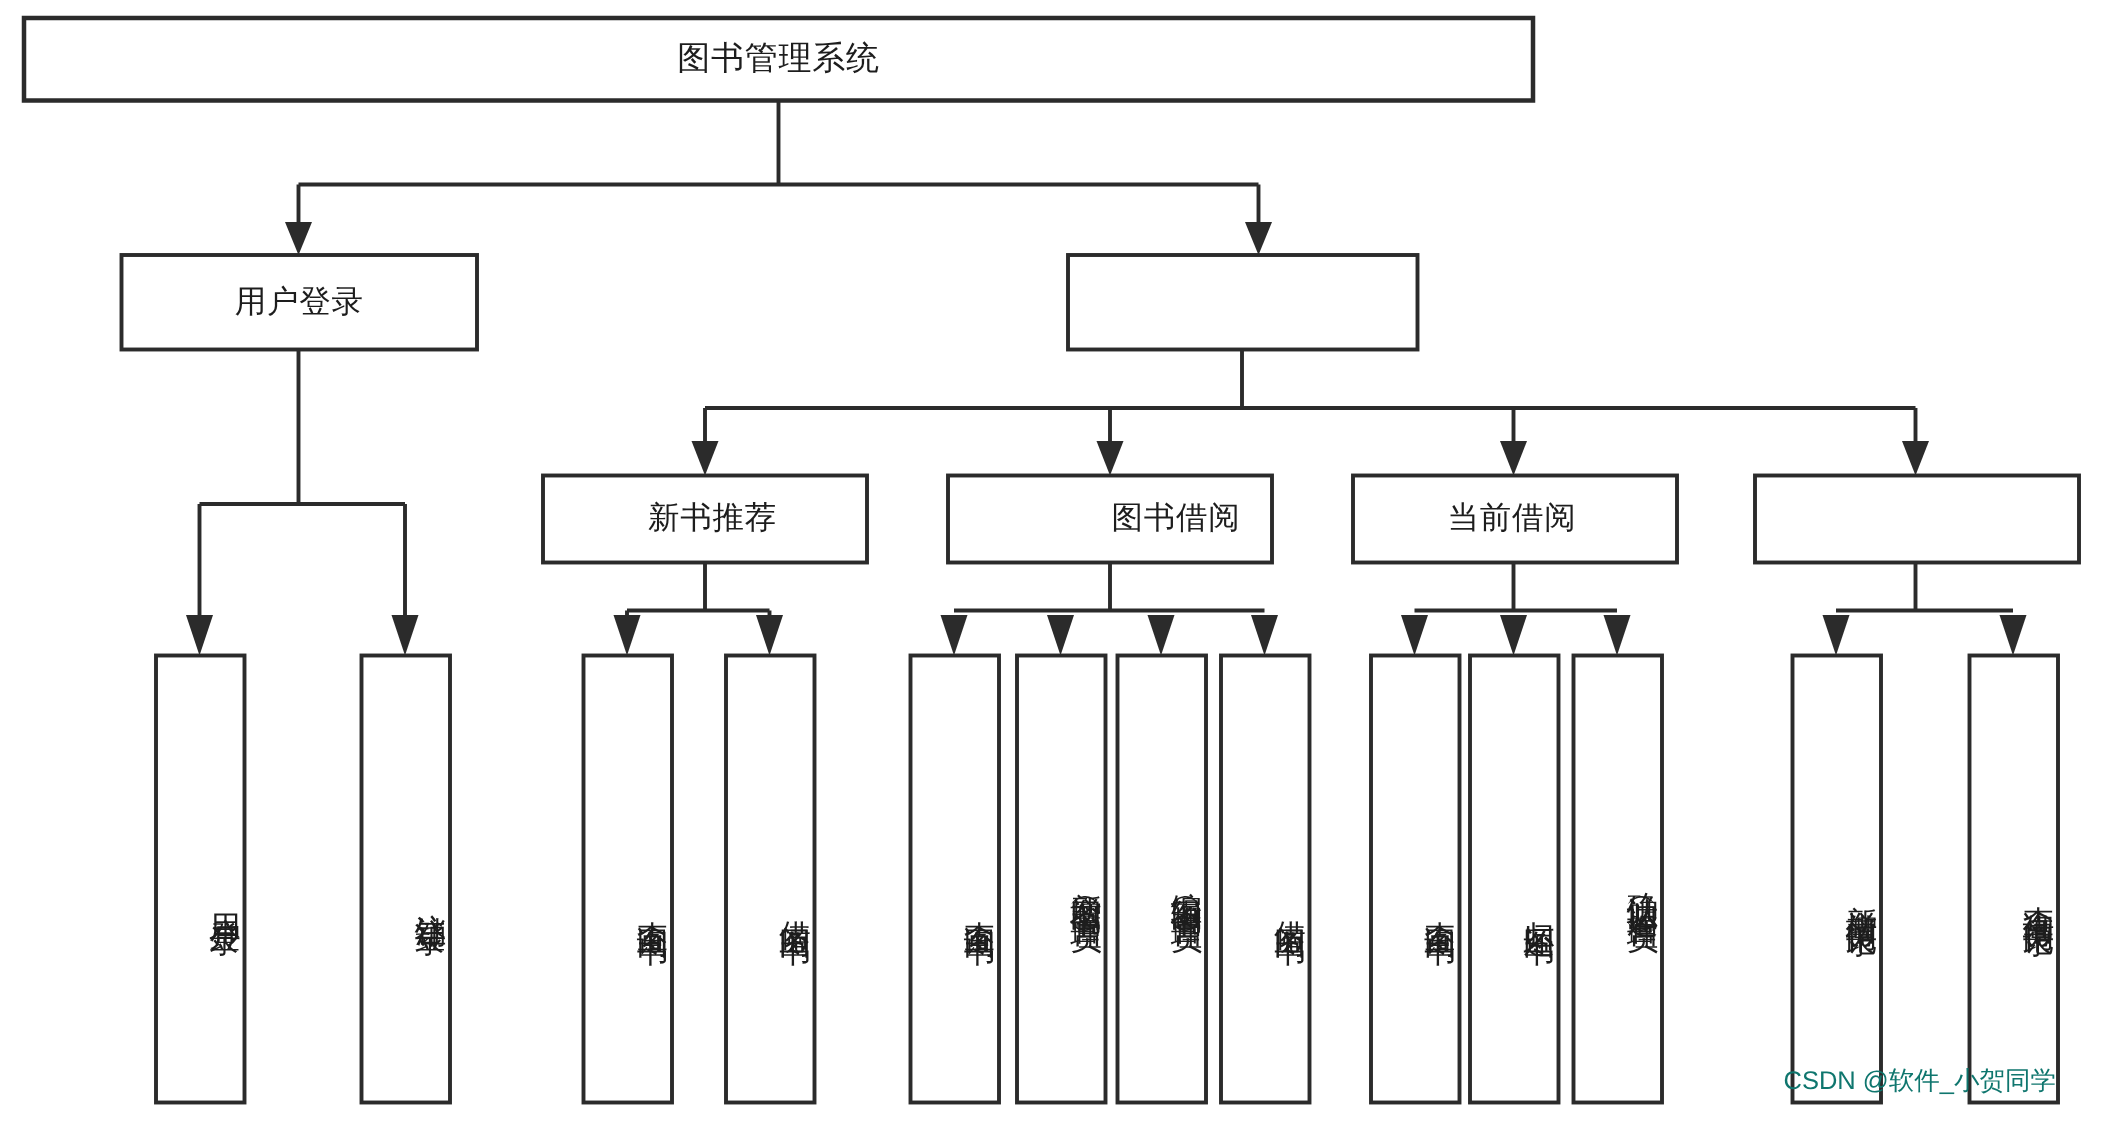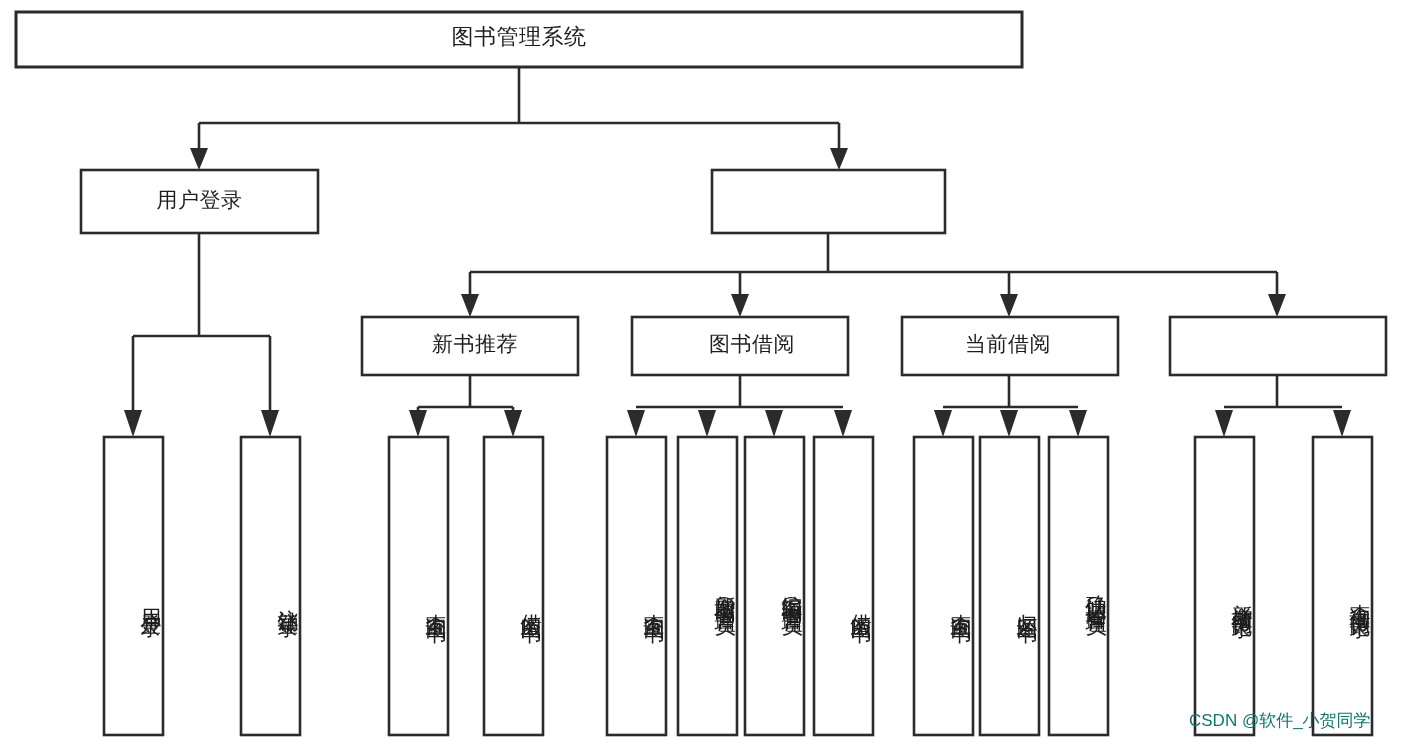--- a/index.html
+++ b/index.html
@@ -47,21 +47,21 @@
   .arrow-head {
     fill: #2b2b2b;
     stroke: none;
   }
   .node-label {
     position: absolute;
     display: flex;
     align-items: center;
     justify-content: center;
     color: #1d1d1d;
-    font-family: Liberation Mono, monospace;
+    font-family: Liberation Sans, sans-serif;
     letter-spacing: 0.5px;
     box-sizing: border-box;
     pointer-events: none;
     user-select: none;
   }
   .label-horizontal {
     font-size: 21px;
     line-height: 1.1;
     white-space: nowrap;
   }
@@ -174,21 +174,21 @@
 
     <rect class="node-rect" x="1195" y="437" width="59" height="298"></rect>
     <rect class="node-rect" x="1313" y="437" width="59" height="298"></rect>
   </svg>
 
   <div class="node-label label-horizontal label-root" style="left:16px; top:12px; width:1006px; height:55px;">图书管理系统</div>
 
   <div class="node-label label-horizontal" style="left:81px; top:170px; width:237px; height:63px;">用户登录</div>
 
   <div class="node-label label-horizontal" style="left:362px; top:317px; width:216px; height:58px;padding-left:10px;">新书推荐</div>
-  <div class="node-label label-horizontal" style="left:632px; top:317px; width:240px; height:58px;">图书借阅</div>
+  <div class="node-label label-horizontal" style="left:664px; top:317px; width:240px; height:58px;">图书借阅</div>
   <div class="node-label label-horizontal" style="left:902px; top:317px; width:212px; height:58px;">当前借阅</div>
 
   <div class="node-label label-vertical" style="left:104px; top:475px; width:59px; height:240px;">用户登录</div>
   <div class="node-label label-vertical" style="left:241px; top:475px; width:59px; height:240px;">注销登录</div>
 
   <div class="node-label label-vertical" style="left:389px; top:485px; width:59px; height:230px;">查询图书</div>
   <div class="node-label label-vertical" style="left:484px; top:485px; width:59px; height:230px;">借阅图书</div>
 
   <div class="node-label label-vertical" style="left:607px; top:485px; width:59px; height:230px;">查询图书</div>
   <div class="node-label label-vertical" style="left:678px; top:443px; width:59px; height:290px;">新增图书（管理员）</div>

